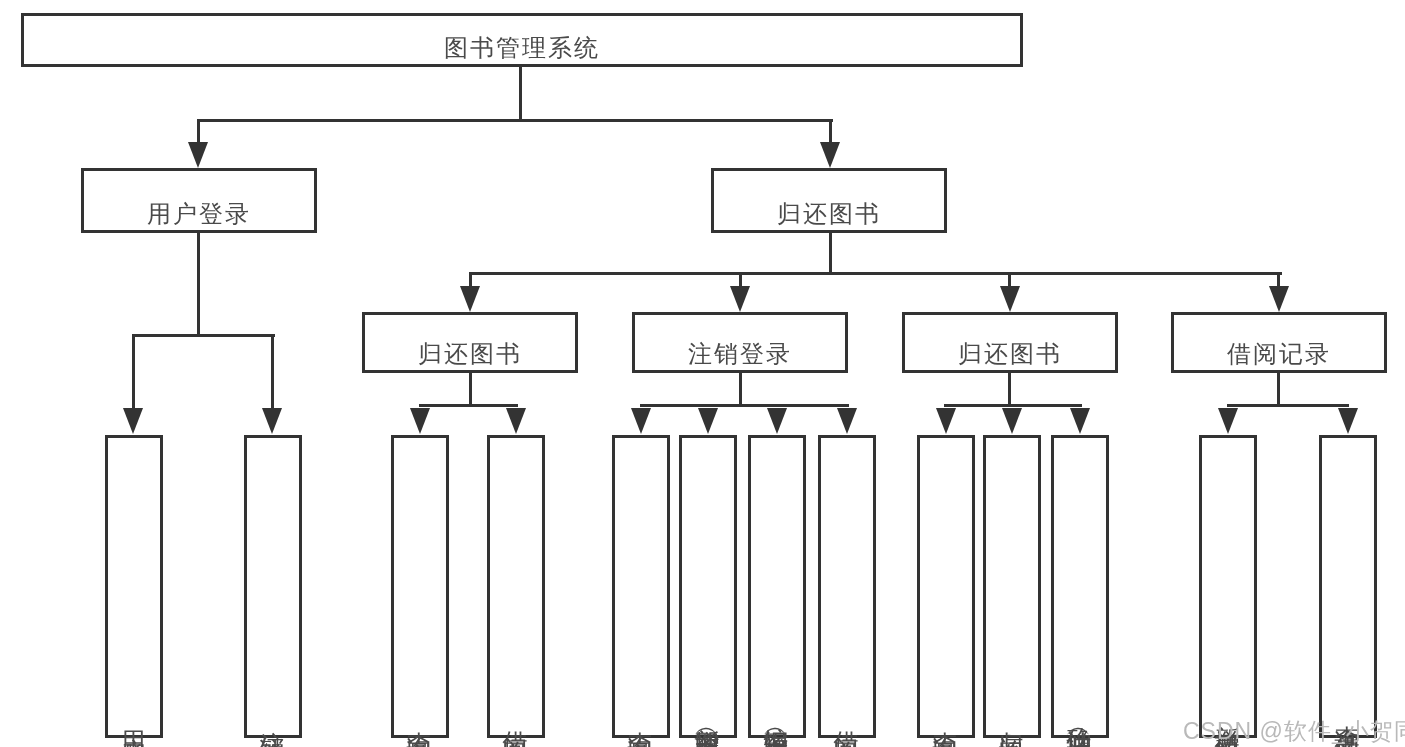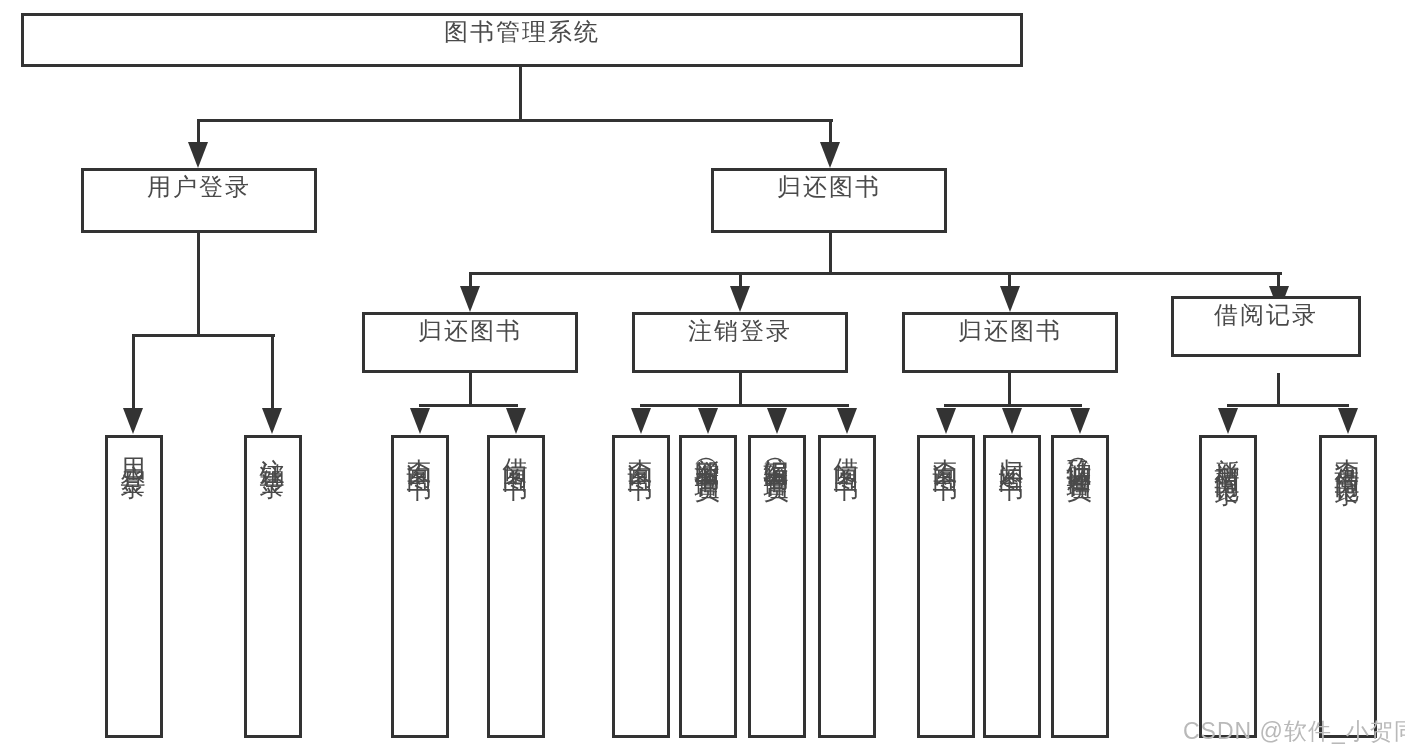--- a/index.html
+++ b/index.html
@@ -10,21 +10,21 @@
     background: #ffffff;
     font-family: "Liberation Sans", "DejaVu Sans", sans-serif;
     overflow: hidden;
   }
   .box {
     position: absolute;
     box-sizing: border-box;
     border: 3px solid #333333;
     background: #ffffff;
     display: flex;
-    align-items: flex-start;
+    align-items: flex-end;
     justify-content: center;
     color: #4a4a4a;
   }
   .hlabel { font-size: 24px; letter-spacing: 2px; white-space: nowrap; }
   .vtext {
     writing-mode: vertical-rl;
     text-orientation: mixed;
     font-size: 25px;
     letter-spacing: 6px;
     color: #4a4a4a;
@@ -114,21 +114,21 @@
 
   <div class="box" style="left:362px; top:312px; width:216px; height:61px;">
     <span class="hlabel">归还图书</span>
   </div>
   <div class="box" style="left:632px; top:312px; width:216px; height:61px;">
     <span class="hlabel">注销登录</span>
   </div>
   <div class="box" style="left:902px; top:312px; width:216px; height:61px;">
     <span class="hlabel">归还图书</span>
   </div>
-  <div class="box" style="left:1171px; top:296px; width:190px; height:61px;">
+  <div class="box" style="left:1171px; top:312px; width:216px; height:61px;">
     <span class="hlabel">借阅记录</span>
   </div>
 
   <div class="box" style="left:105px; top:435px; width:58px; height:303px;">
     <span class="vtext">用户登录</span>
   </div>
   <div class="box" style="left:244px; top:435px; width:58px; height:303px;">
     <span class="vtext">注销登录</span>
   </div>
 

